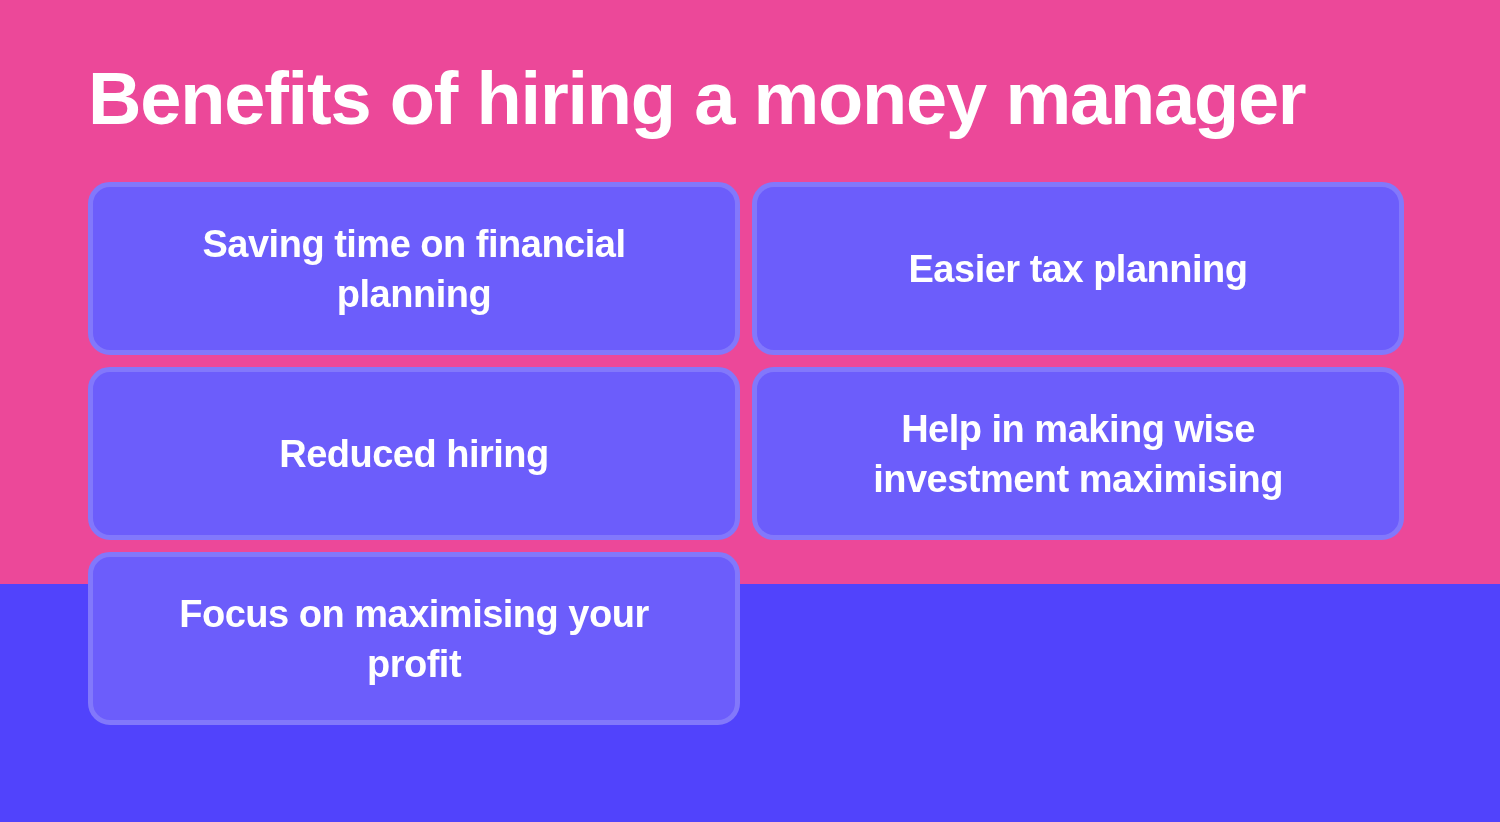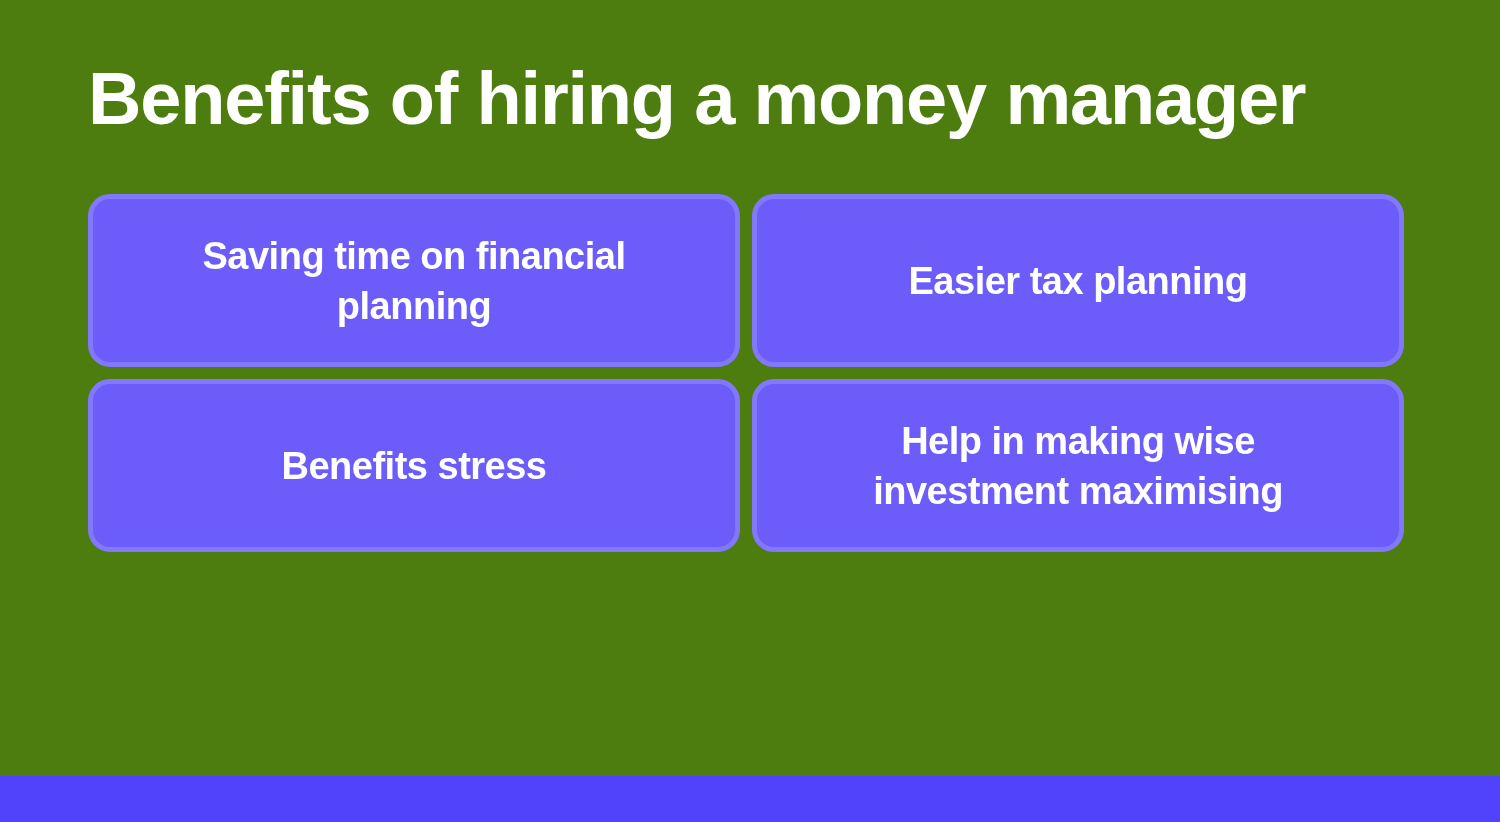--- a/index.html
+++ b/index.html
@@ -10,41 +10,41 @@
   body {
     width: 1500px;
     height: 822px;
     overflow: hidden;
     font-family: "Liberation Sans", sans-serif;
     background: #5143fc;
   }
   .slide {
     position: relative;
     width: 1500px;
-    height: 776px;
-    background: #4d7c0f;
+    height: 584px;
+    background: #ec4899;
     box-sizing: border-box;
   }
   .slide-title {
     position: absolute;
     left: 88px;
     top: 57px;
     width: 1320px;
     margin: 0;
     font-size: 74px;
     line-height: 84px;
     font-weight: bold;
     letter-spacing: -1.2px;
     color: #ffffff;
     white-space: nowrap;
   }
   .card-grid {
     position: absolute;
     left: 88px;
-    top: 194px;
+    top: 182px;
     width: 1325px;
     height: 566px;
     display: grid;
     grid-template-columns: 652px 652px;
     grid-template-rows: 173px 173px 173px;
     column-gap: 21px;
     row-gap: 23px;
     gap: 12px;
   }
   .card {
@@ -79,23 +79,26 @@
 
     <div class="card">
       <p class="card-label">Saving time on financial planning</p>
     </div>
 
     <div class="card">
       <p class="card-label">Easier tax planning</p>
     </div>
 
     <div class="card">
-      <p class="card-label">Benefits stress</p>
+      <p class="card-label">Reduced hiring</p>
     </div>
 
     <div class="card">
       <p class="card-label">Help in making wise investment maximising</p>
     </div>
 
+    <div class="card">
+      <p class="card-label">Focus on maximising your profit</p>
+    </div>
 
 
   </div>
 </div>
 
 </body></html>

